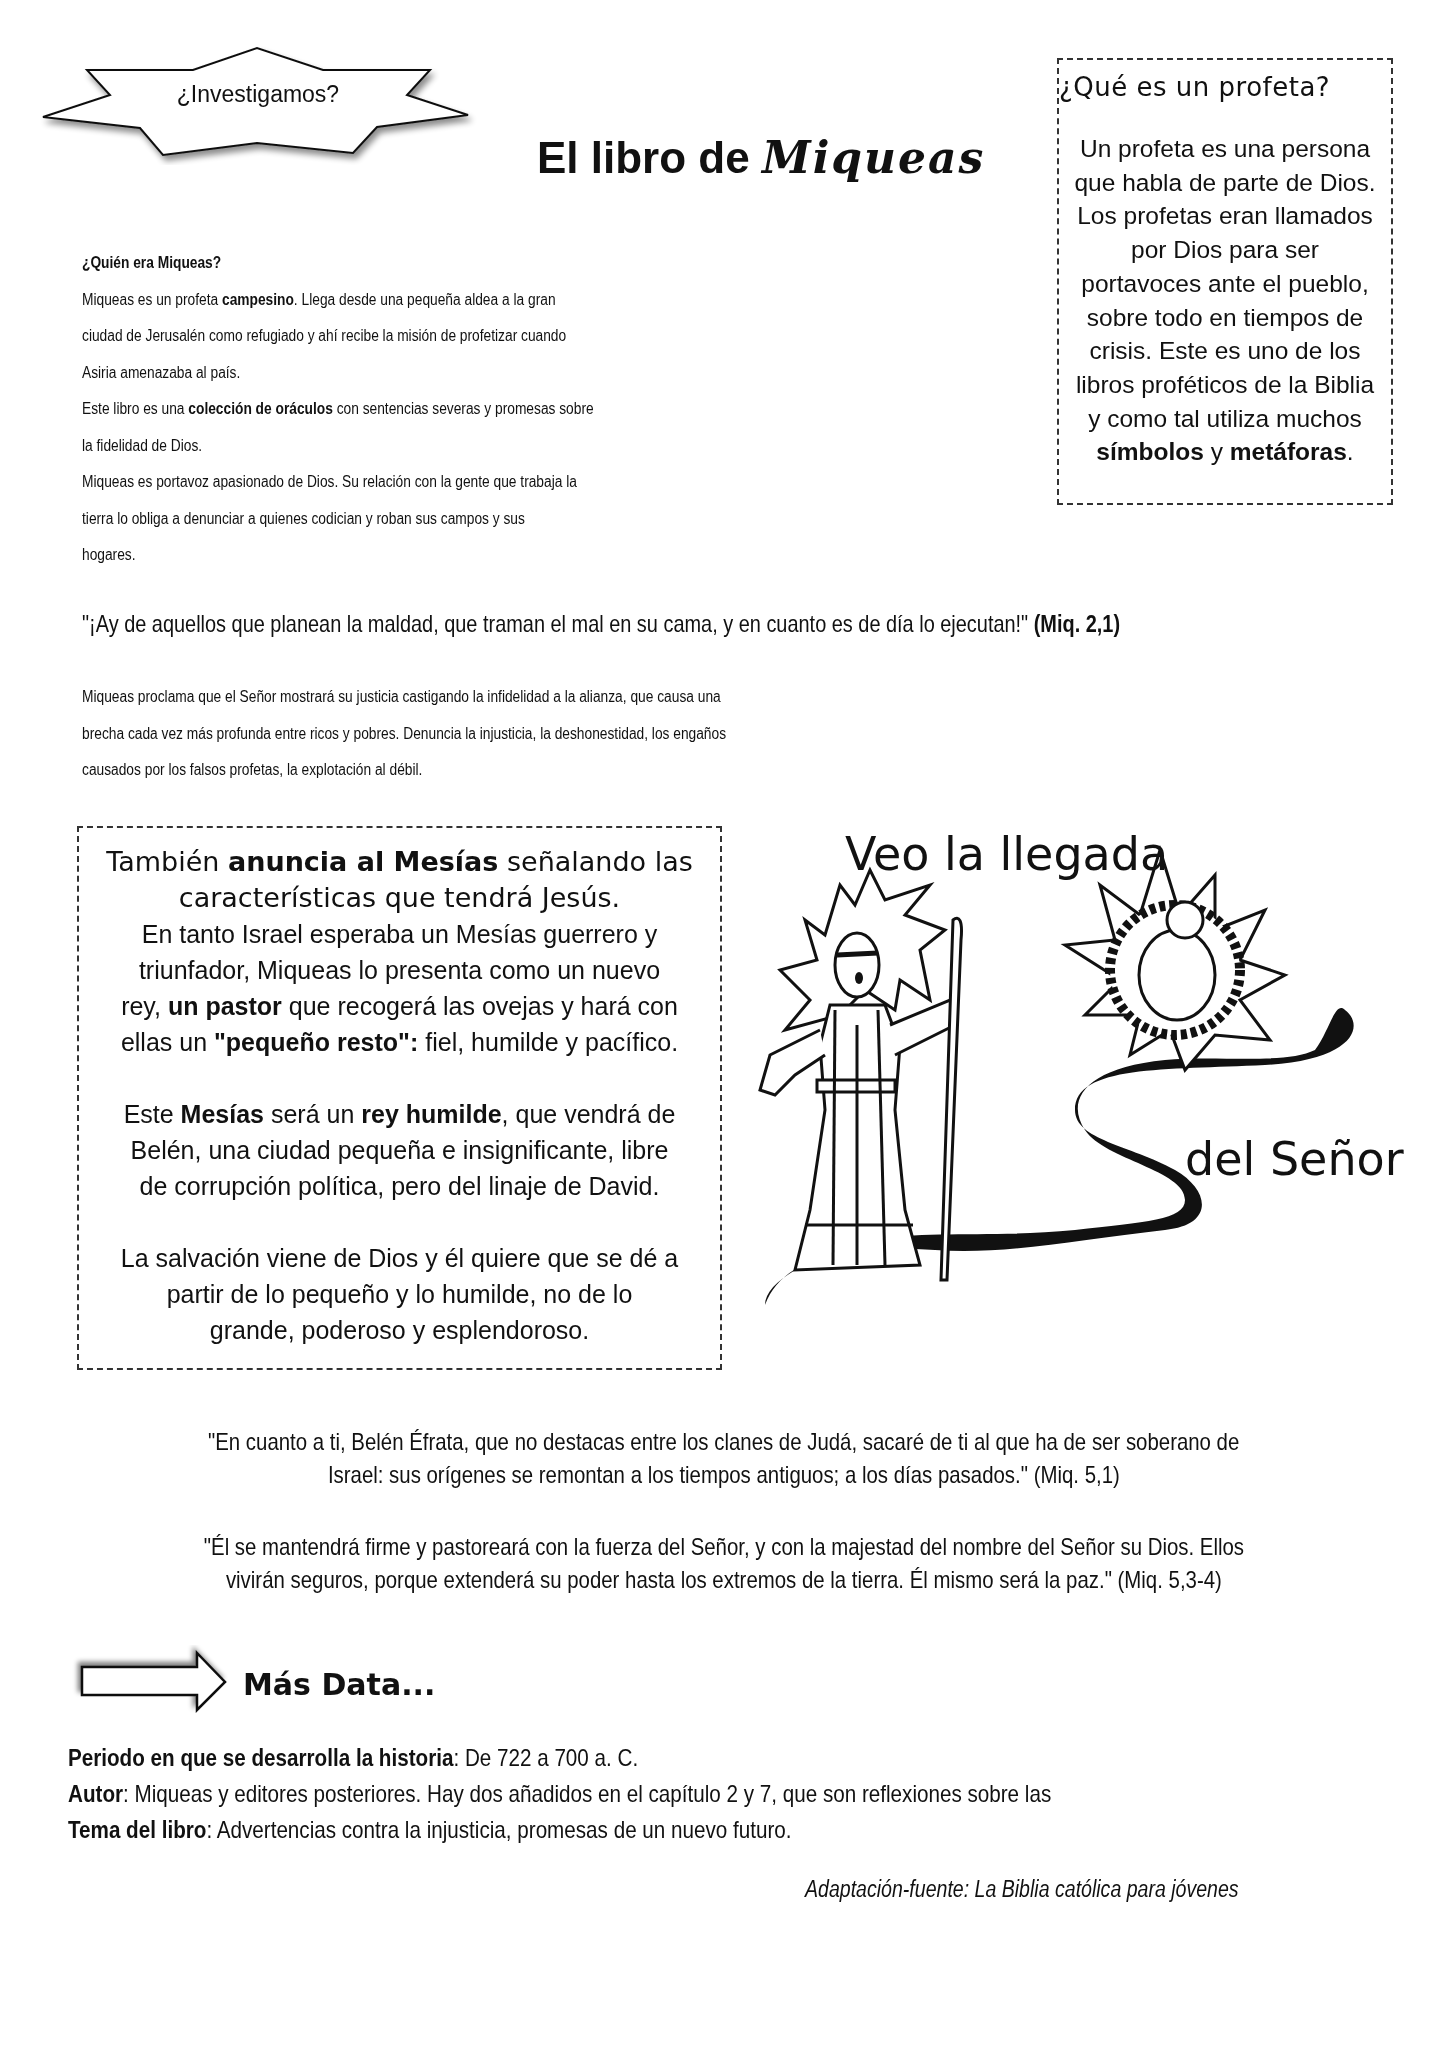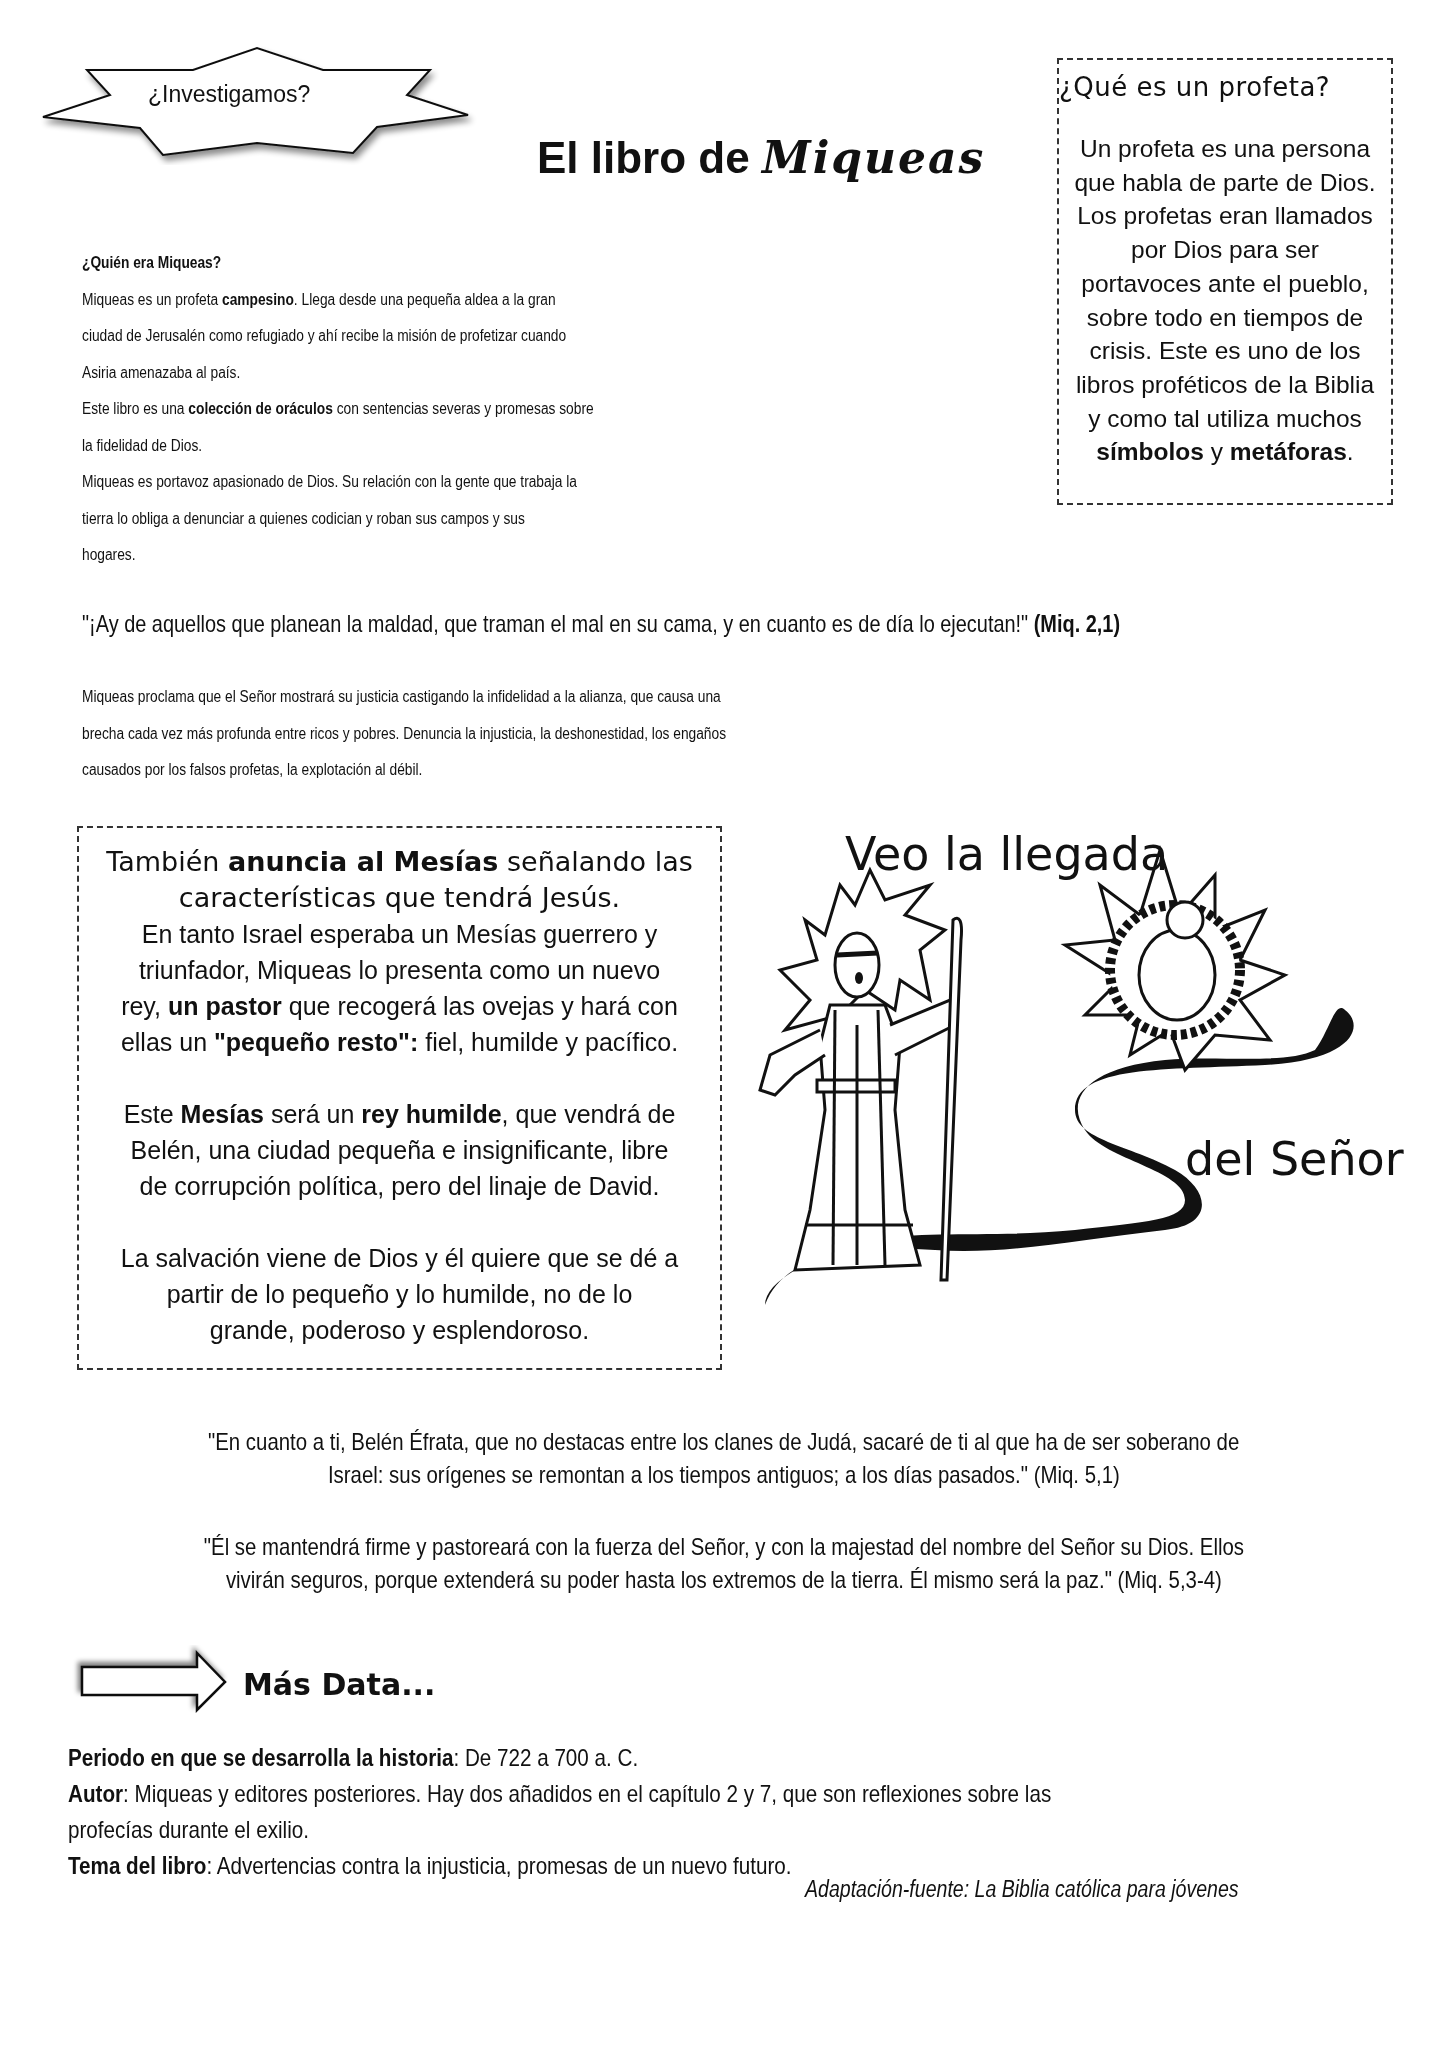--- a/index.html
+++ b/index.html
@@ -1,18 +1,18 @@
 <!DOCTYPE html>
 <html><head>
 <meta charset="utf-8">
 <style>
   html, body { margin:0; padding:0; background:#fff; }
   body { width:1448px; height:2048px; position:relative; overflow:hidden; color:#111; font-family:"Liberation Sans", sans-serif; }
   .abs { position:absolute; }
-  .star-text { font-family:"Liberation Sans", sans-serif; font-size:23px; color:#111; width:220px; }
+  .star-text { font-family:"Liberation Sans", sans-serif; font-size:23px; color:#111; text-align:center; width:220px; }
   .title { font-family:"Liberation Sans", sans-serif; font-weight:bold; font-size:44px; white-space:nowrap; letter-spacing:0;margin-top:32px; }
   .title .fancy { font-family:"DejaVu Serif", serif; font-style:italic; font-weight:bold; letter-spacing:2px; }
   .body-text { font-family:"Liberation Sans", sans-serif; font-size:16px; line-height:36.5px; transform-origin:left top; }
   .cond { display:inline-block; transform:scaleX(0.86); transform-origin:left top; white-space:nowrap; }
   .prophet-box { border:2px dashed #333; box-sizing:border-box; }
   .prophet-title { font-family:"DejaVu Sans", sans-serif; font-size:26px; text-align:left; font-weight:normal; letter-spacing:0.5px; }
   .prophet-body { font-family:"Liberation Sans", sans-serif; font-size:24.5px; line-height:33.7px; text-align:center; }
   .quote { font-family:"Liberation Sans", sans-serif; font-size:24px; white-space:nowrap; }
   .mesias-box { border:2px dashed #333; box-sizing:border-box; }
   .mesias-head { font-family:"DejaVu Sans", sans-serif; font-size:27px; line-height:36px; text-align:center; }
@@ -164,19 +164,18 @@
       </filter>
     </defs>
     <polygon filter="url(#sh2)" points="82,1667 197,1667 197,1653 225,1682 197,1710 197,1695 82,1695" fill="#fff" stroke="#111" stroke-width="2.5"></polygon>
   </svg>
 </div>
 <div class="abs masdata" style="left:243px;top:1667px;">Más Data...</div>
 
 <div class="abs" style="left:68px;top:1740px;">
   <div class="data-line"><span class="cond" style="transform:scaleX(0.86);"><b>Periodo en que se desarrolla la historia</b><span>: De 722 a 700 a. C.</span></span></div>
   <div class="data-line"><span class="cond" style="transform:scaleX(0.86);"><b>Autor</b><span>: Miqueas y editores posteriores. Hay dos añadidos en el capítulo 2 y 7, que son reflexiones sobre las</span></span></div>
-  <div class="data-line"><span class="cond" style="transform:scaleX(0.86);"><span>profecías durante el exilio.</span></span></div>
   <div class="data-line"><span class="cond" style="transform:scaleX(0.86);"><b>Tema del libro</b><span>: Advertencias contra la injusticia, promesas de un nuevo futuro.</span></span></div>
 </div>
 
 <div class="abs source" style="left:805px;top:1876px;">
   <span class="cond" style="transform:scaleX(0.85);">Adaptación-fuente: La  Biblia católica para jóvenes</span>
 </div>
 
 </body></html>

